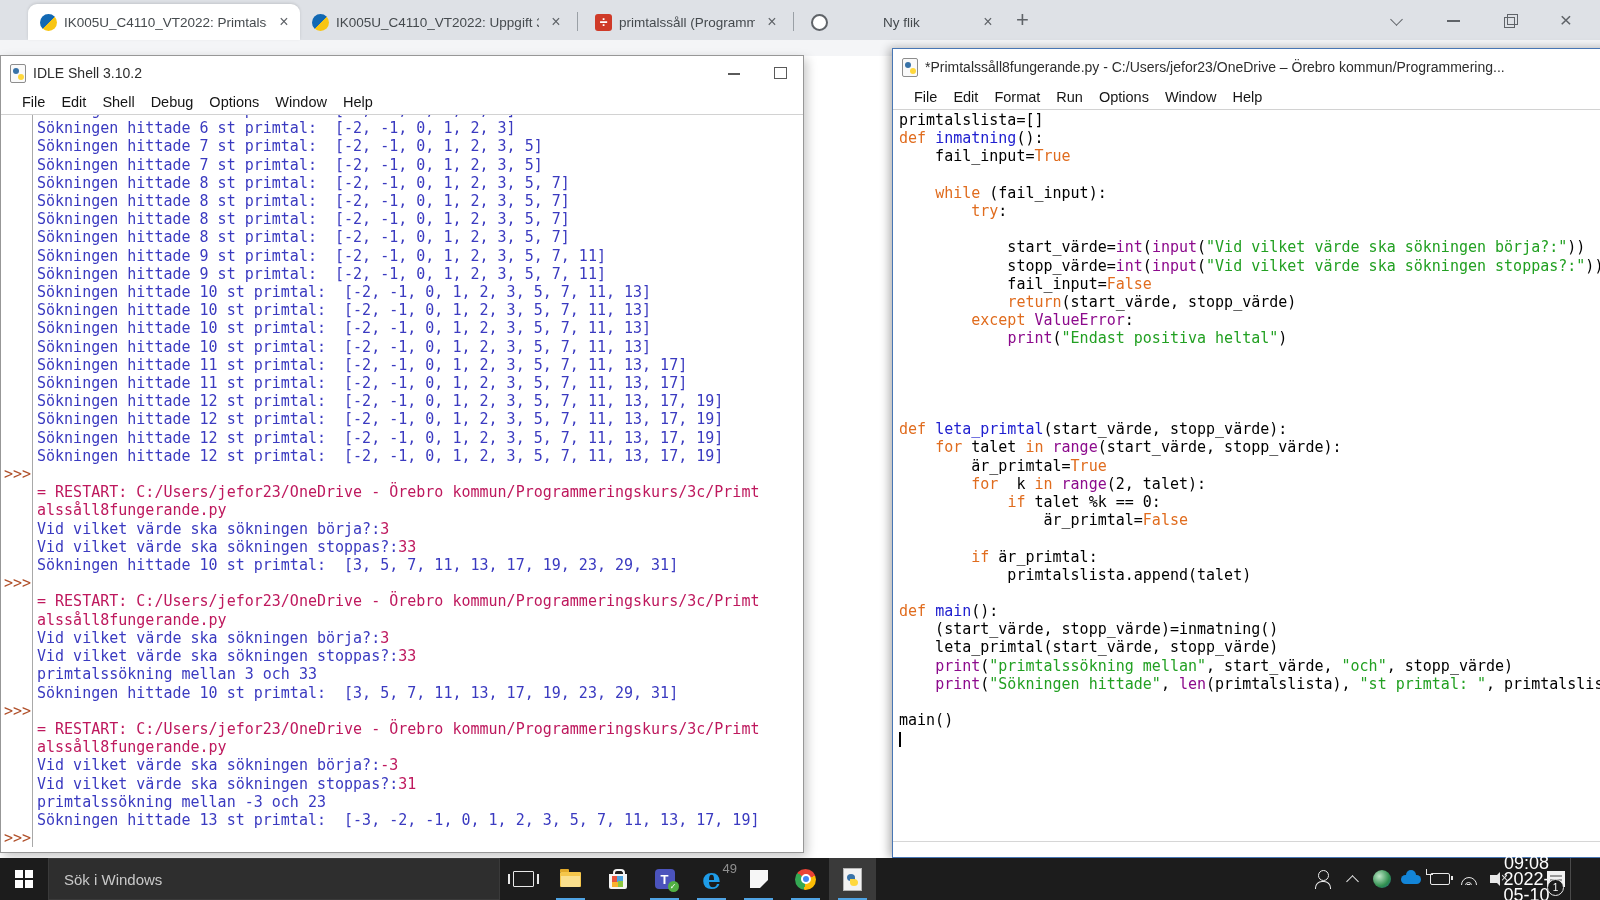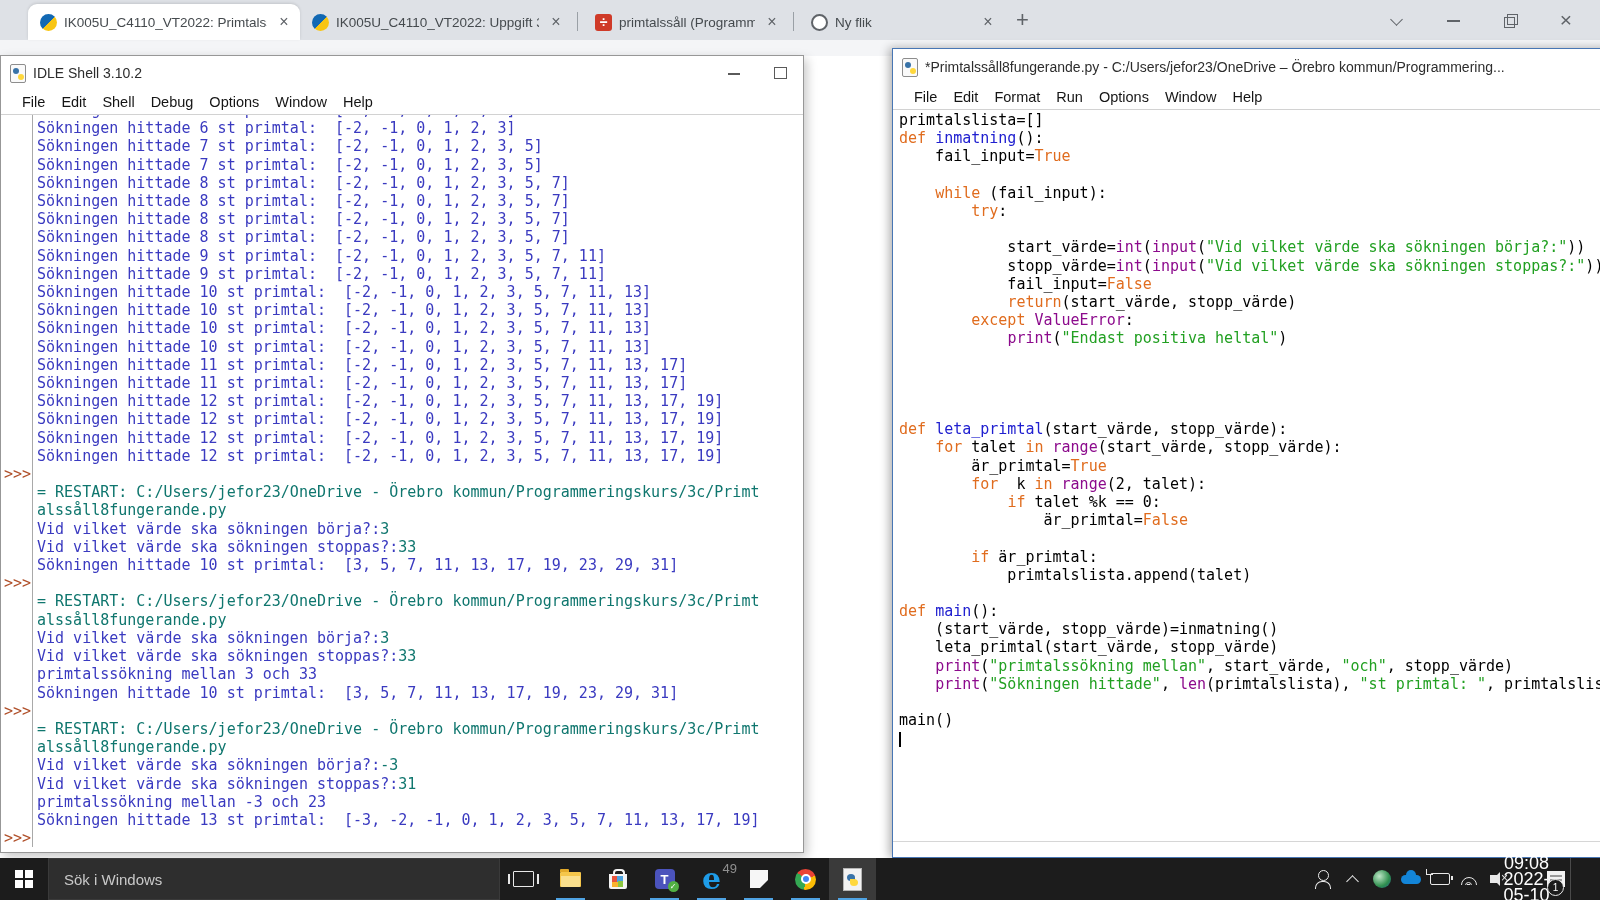--- a/index.html
+++ b/index.html
@@ -47,21 +47,21 @@
 
   
   .shell{position:absolute;left:0;top:55px;width:804px;height:798px;background:#fff;
          border:1px solid #979797;box-sizing:border-box;box-shadow:3px 4px 10px rgba(0,0,0,.22);}
   .shell-body{position:absolute;left:1px;right:0;top:59px;bottom:0;overflow:hidden;
               font-family:"DejaVu Sans Mono",monospace;font-size:15px;line-height:18.2px;}
   .srow{display:flex;white-space:pre;}
   .srow:first-child{margin-top:-14px;}
   .gut{flex:0 0 31px;box-sizing:border-box;border-right:1px solid #a9a9a9;color:#b0502a;padding-left:2px;}
   .stxt{padding-left:4px;}
-  .c-o{color:#3a3ac0;} .c-k{color:#0f766e;}
+  .c-o{color:#3a3ac0;} .c-k{color:#be185d;}
 
   
   .editor{position:absolute;left:848px;top:48px;width:797px;height:810px;background:#fff;
           border:1px solid #4876b4;box-sizing:border-box;box-shadow:-3px 0 9px rgba(0,0,0,.30);margin-left:44px;}
   .editor .titlebar{height:36px;}
   .code{position:absolute;left:6px;right:0;top:62px;bottom:16px;overflow:hidden;
         font-family:"DejaVu Sans Mono",monospace;font-size:15px;line-height:18.2px;white-space:pre;}
   .crow{height:18.2px;}
   .c-p{color:#000000;} .c-kw{color:#e06c1e;} .c-b{color:#8c0a8c;} .c-s{color:#22a022;} .c-d{color:#2020d0;}
   .caret{display:inline-block;width:1.6px;height:15px;background:#000;vertical-align:text-bottom;}
@@ -151,21 +151,21 @@
         <span class="ttl">IK005U_C4110_VT2022: Uppgift 3</span>
         <span class="close">×</span>
       </div>
       <div class="tab-divider"></div>
       <div class="tab" style="width: 205px;">
         <span class="fav fav-division">÷</span>
         <span class="ttl">primtalssåll (Programmering/Pyt</span>
         <span class="close">×</span>
       </div>
       <div class="tab-divider"></div>
-      <div class="tab" style="width: 205px;">
+      <div class="tab" style="width: 205px; gap: 48px;">
         <span class="fav fav-chrome"></span>
         <span class="ttl">Ny flik</span>
         <span class="close">×</span>
       </div>
     </div>
   <div class="newtab-btn">+</div>
   <div class="win-controls">
     <div class="wc wc-chevron"></div>
     <div class="wc wc-min"></div>
     <div class="wc wc-restore"></div>

